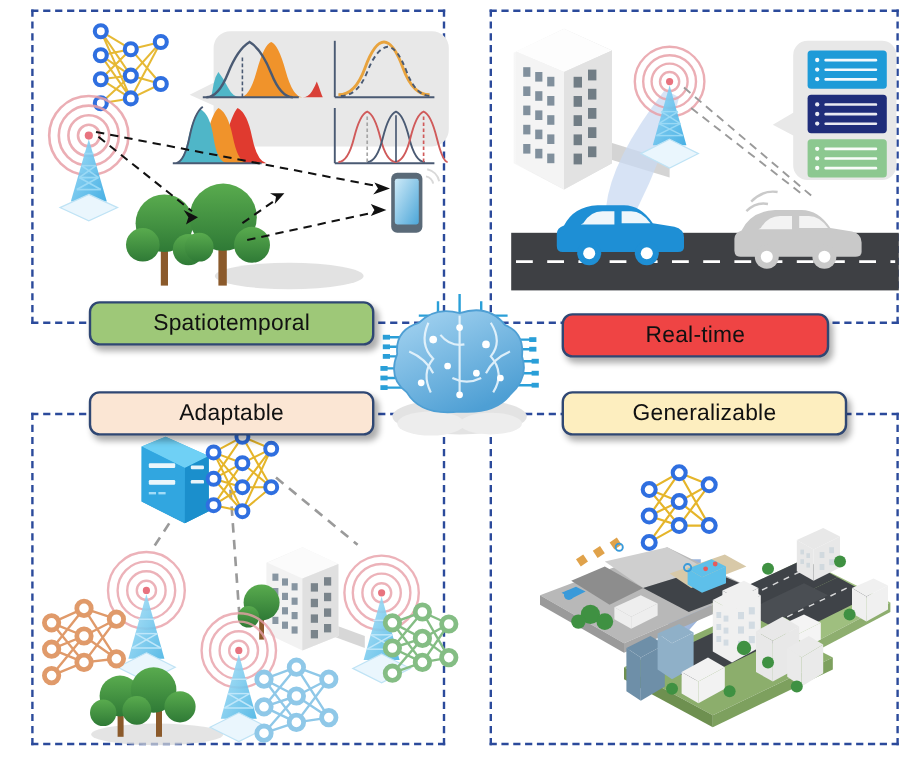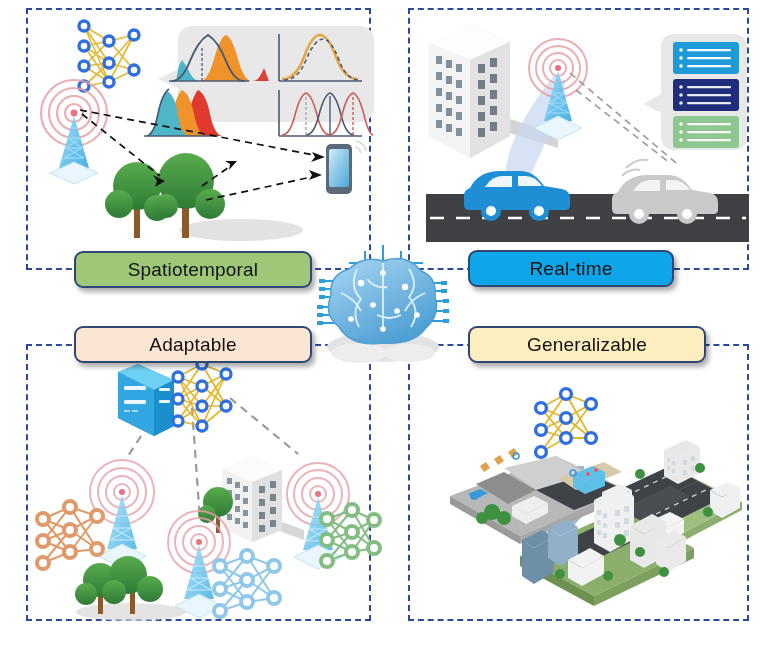--- a/index.html
+++ b/index.html
@@ -14,21 +14,21 @@
   #quad-tr{left:408px; top:8px;   width:341px; height:262px;}
   #quad-bl{left:26px;  top:344px; width:345px; height:277px;}
   #quad-br{left:408px; top:344px; width:341px; height:277px;}
 
   
   .pill{position:absolute;height:37px;border:2px solid #2f4773;border-radius:9px;
         display:flex;align-items:center;justify-content:center;
         font-size:19px;color:#111;letter-spacing:.2px;
         box-shadow:3px 4px 5px rgba(0,0,0,.33);box-sizing:border-box;z-index:6;}
   #pill-spatiotemporal{left:74px; top:251px; width:238px; background:#9ec878;}
-  #pill-realtime     {left:468px;top:250px; width:206px; background:#0ea5e9;}
+  #pill-realtime     {left:468px;top:261px; width:223px; background:#ef4444;}
   #pill-adaptable    {left:74px; top:326px; width:238px; background:#fbe6d4;}
   #pill-generalizable{left:468px;top:326px; width:238px; background:#fdeebf;}
 
   
   #brain{position:absolute;left:313px;top:243px;width:140px;height:125px;z-index:5;}
 
   .abs{position:absolute;}
   svg{display:block;overflow:visible;}
 </style>
 </head>

